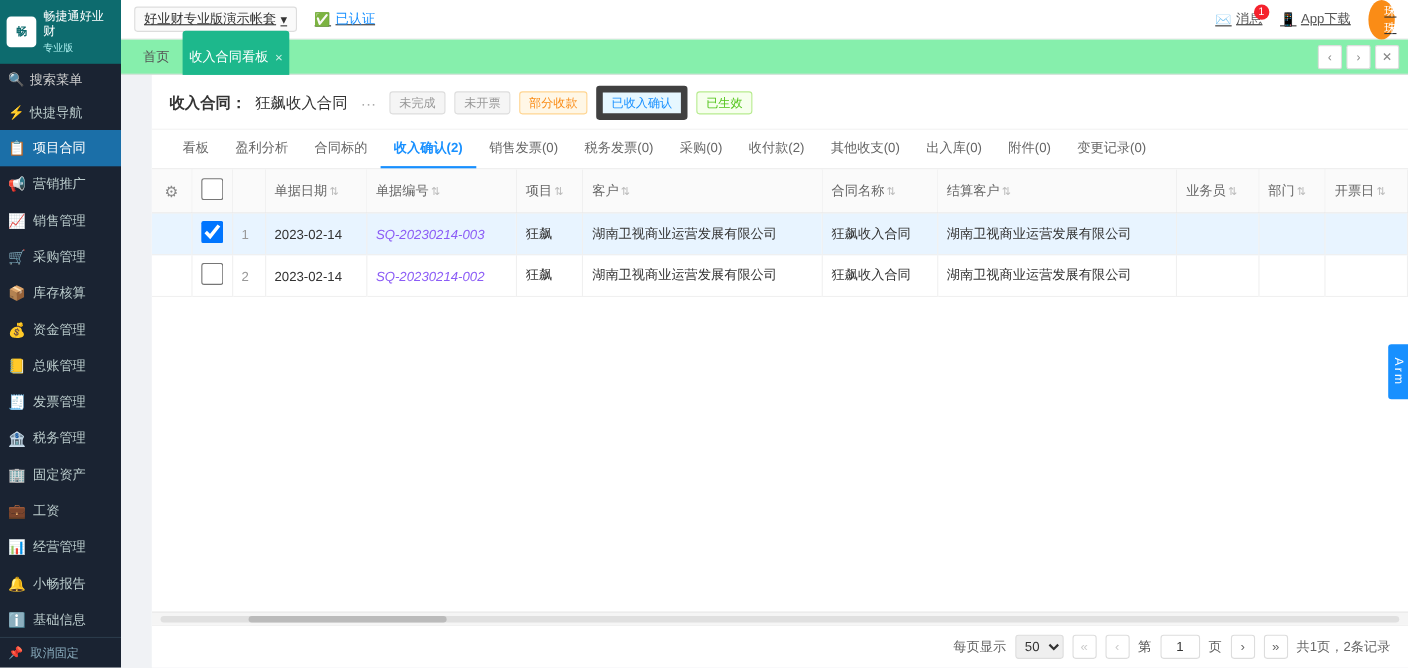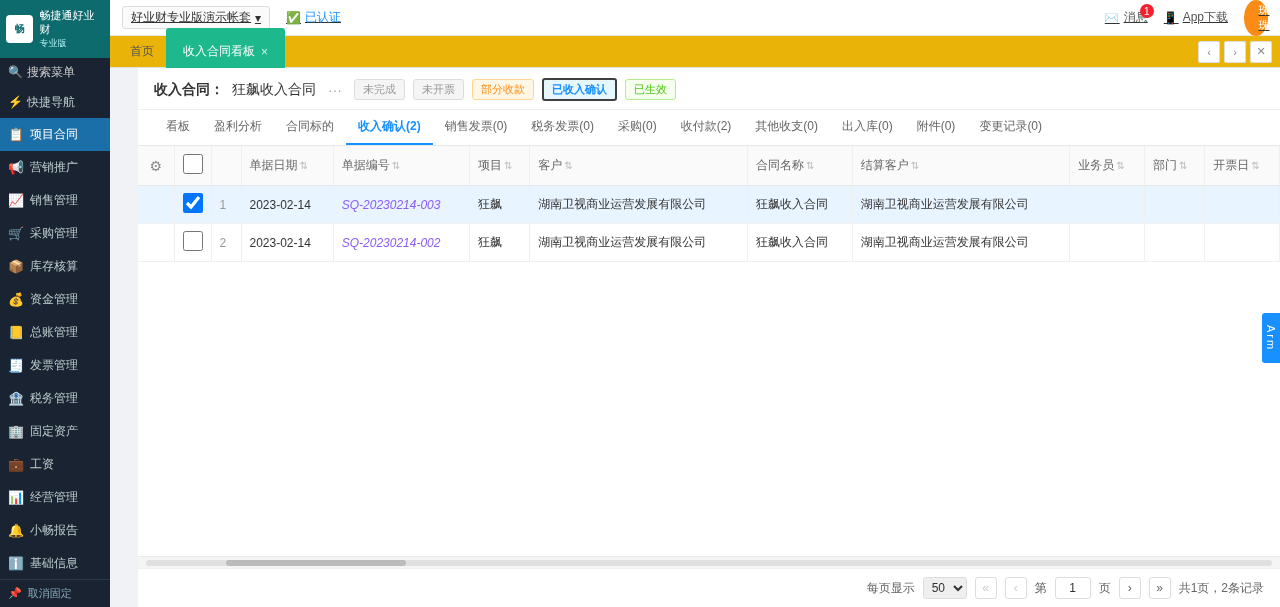--- a/index.html
+++ b/index.html
@@ -28,41 +28,41 @@
     .topbar { background: #fff; height: 36px; display: flex; align-items: center; padding: 0 12px; gap: 8px; border-bottom: 1px solid #e8e8e8; flex-shrink: 0; text-decoration: underline; }
     .topbar-company { display: flex; align-items: center; gap: 4px; font-size: 12px; color: #333; border: 1px solid #ddd; border-radius: 3px; padding: 2px 8px; cursor: pointer; background: #fafafa; }
     .topbar-certified { display: flex; align-items: center; gap: 4px; color: #1890ff; font-size: 12px; margin-left: 8px; }
     .topbar-spacer { flex: 1; }
     .topbar-actions { display: flex; align-items: center; gap: 16px; }
     .topbar-action { display: flex; align-items: center; gap: 4px; color: #555; cursor: pointer; font-size: 12px; position: relative; }
     .badge { background: #f5222d; color: #fff; border-radius: 8px; font-size: 10px; padding: 0 4px; min-width: 14px; height: 14px; display: flex; align-items: center; justify-content: center; position: absolute; top: -5px; right: -6px; }
     .topbar-avatar { width: 24px; height: 36px; border-radius: 50%; background: #fa8c16; display: flex; align-items: center; justify-content: center; color: #fff; font-size: 11px; padding-left: 16px; }
 
     
-    .tabbar { background: #eab308; height: 32px; display: flex; align-items: center; padding: 0 8px; gap: 0; border-bottom: 1px solid #e0e0e0; flex-shrink: 0; }
+    .tabbar { background: #86efac; height: 32px; display: flex; align-items: center; padding: 0 8px; gap: 0; border-bottom: 1px solid #e0e0e0; flex-shrink: 0; }
     .tabbar-home { padding: 0 12px; height: 32px; display: flex; align-items: center; color: #555; font-size: 12px; cursor: pointer; }
-    .tabbar-tab { background: #1db88c; color: #fff; height: 48px; display: flex; align-items: center; padding: 0 17px; gap: 6px; font-size: 12px; border-radius: 3px 3px 0 0; cursor: pointer; }
+    .tabbar-tab { background: #1db88c; color: #fff; height: 48px; display: flex; align-items: center; padding: 0 6px; gap: 6px; font-size: 12px; border-radius: 3px 3px 0 0; cursor: pointer; }
     .tabbar-tab-close { font-size: 12px; opacity: 0.8; cursor: pointer; }
     .tabbar-spacer { flex: 1; }
     .tabbar-nav { display: flex; align-items: center; gap: 4px; }
     .tabbar-nav-btn { width: 22px; height: 22px; display: flex; align-items: center; justify-content: center; cursor: pointer; color: #888; border: 1px solid #ddd; border-radius: 2px; background: #fff; font-size: 11px; }
 
     
     .content { flex: 1; overflow: hidden; display: flex; flex-direction: column; background: #fff; margin: 0; }
 
     
     .contract-header { padding: 10px 16px 8px; display: flex; align-items: center; gap: 8px; border-bottom: 1px solid #f0f0f0; flex-shrink: 0; }
     .contract-title { font-size: 14px; font-weight: bold; color: #333; }
     .contract-name { font-size: 14px; color: #333; }
     .contract-more { color: #aaa; cursor: pointer; font-size: 14px; padding: 0 4px; }
     .status-tag { padding: 2px 8px; border-radius: 3px; font-size: 11px; cursor: pointer; }
     .tag-incomplete { background: #f5f5f5; color: #999; border: 1px solid #ddd; }
     .tag-no-invoice { background: #f5f5f5; color: #999; border: 1px solid #ddd; }
     .tag-partial { background: #fff7e6; color: #fa8c16; border: 1px solid #ffd591; }
-    .tag-confirmed { background: #e6f7ff; color: #1890ff; border: 2px solid #404040; font-weight: bold; }
+    .tag-confirmed { background: #e6f7ff; color: #1890ff; border: 6px solid #404040; }
     .tag-active { background: #f6ffed; color: #52c41a; border: 1px solid #b7eb8f; }
     .header-spacer { flex: 1; }
     .header-actions { display: flex; align-items: center; gap: 8px; }
     .header-action-btn { display: flex; align-items: center; gap: 3px; color: #555; cursor: pointer; font-size: 12px; padding: 2px 6px; border: 1px solid #e0e0e0; border-radius: 3px; background: #fafafa; }
     .header-checkbox { display: flex; align-items: center; gap: 4px; color: #555; font-size: 12px; cursor: pointer; }
 
     
     .tabs-nav { display: flex; border-bottom: 1px solid #e8e8e8; padding: 0 16px; flex-shrink: 0; background: #fff; }
     .tab-item { padding: 8px 12px; cursor: pointer; font-size: 12px; color: #666; border-bottom: 2px solid transparent; white-space: nowrap; }
     .tab-item.active { color: #1890ff; border-bottom: 2px solid #1890ff; font-weight: bold; }

